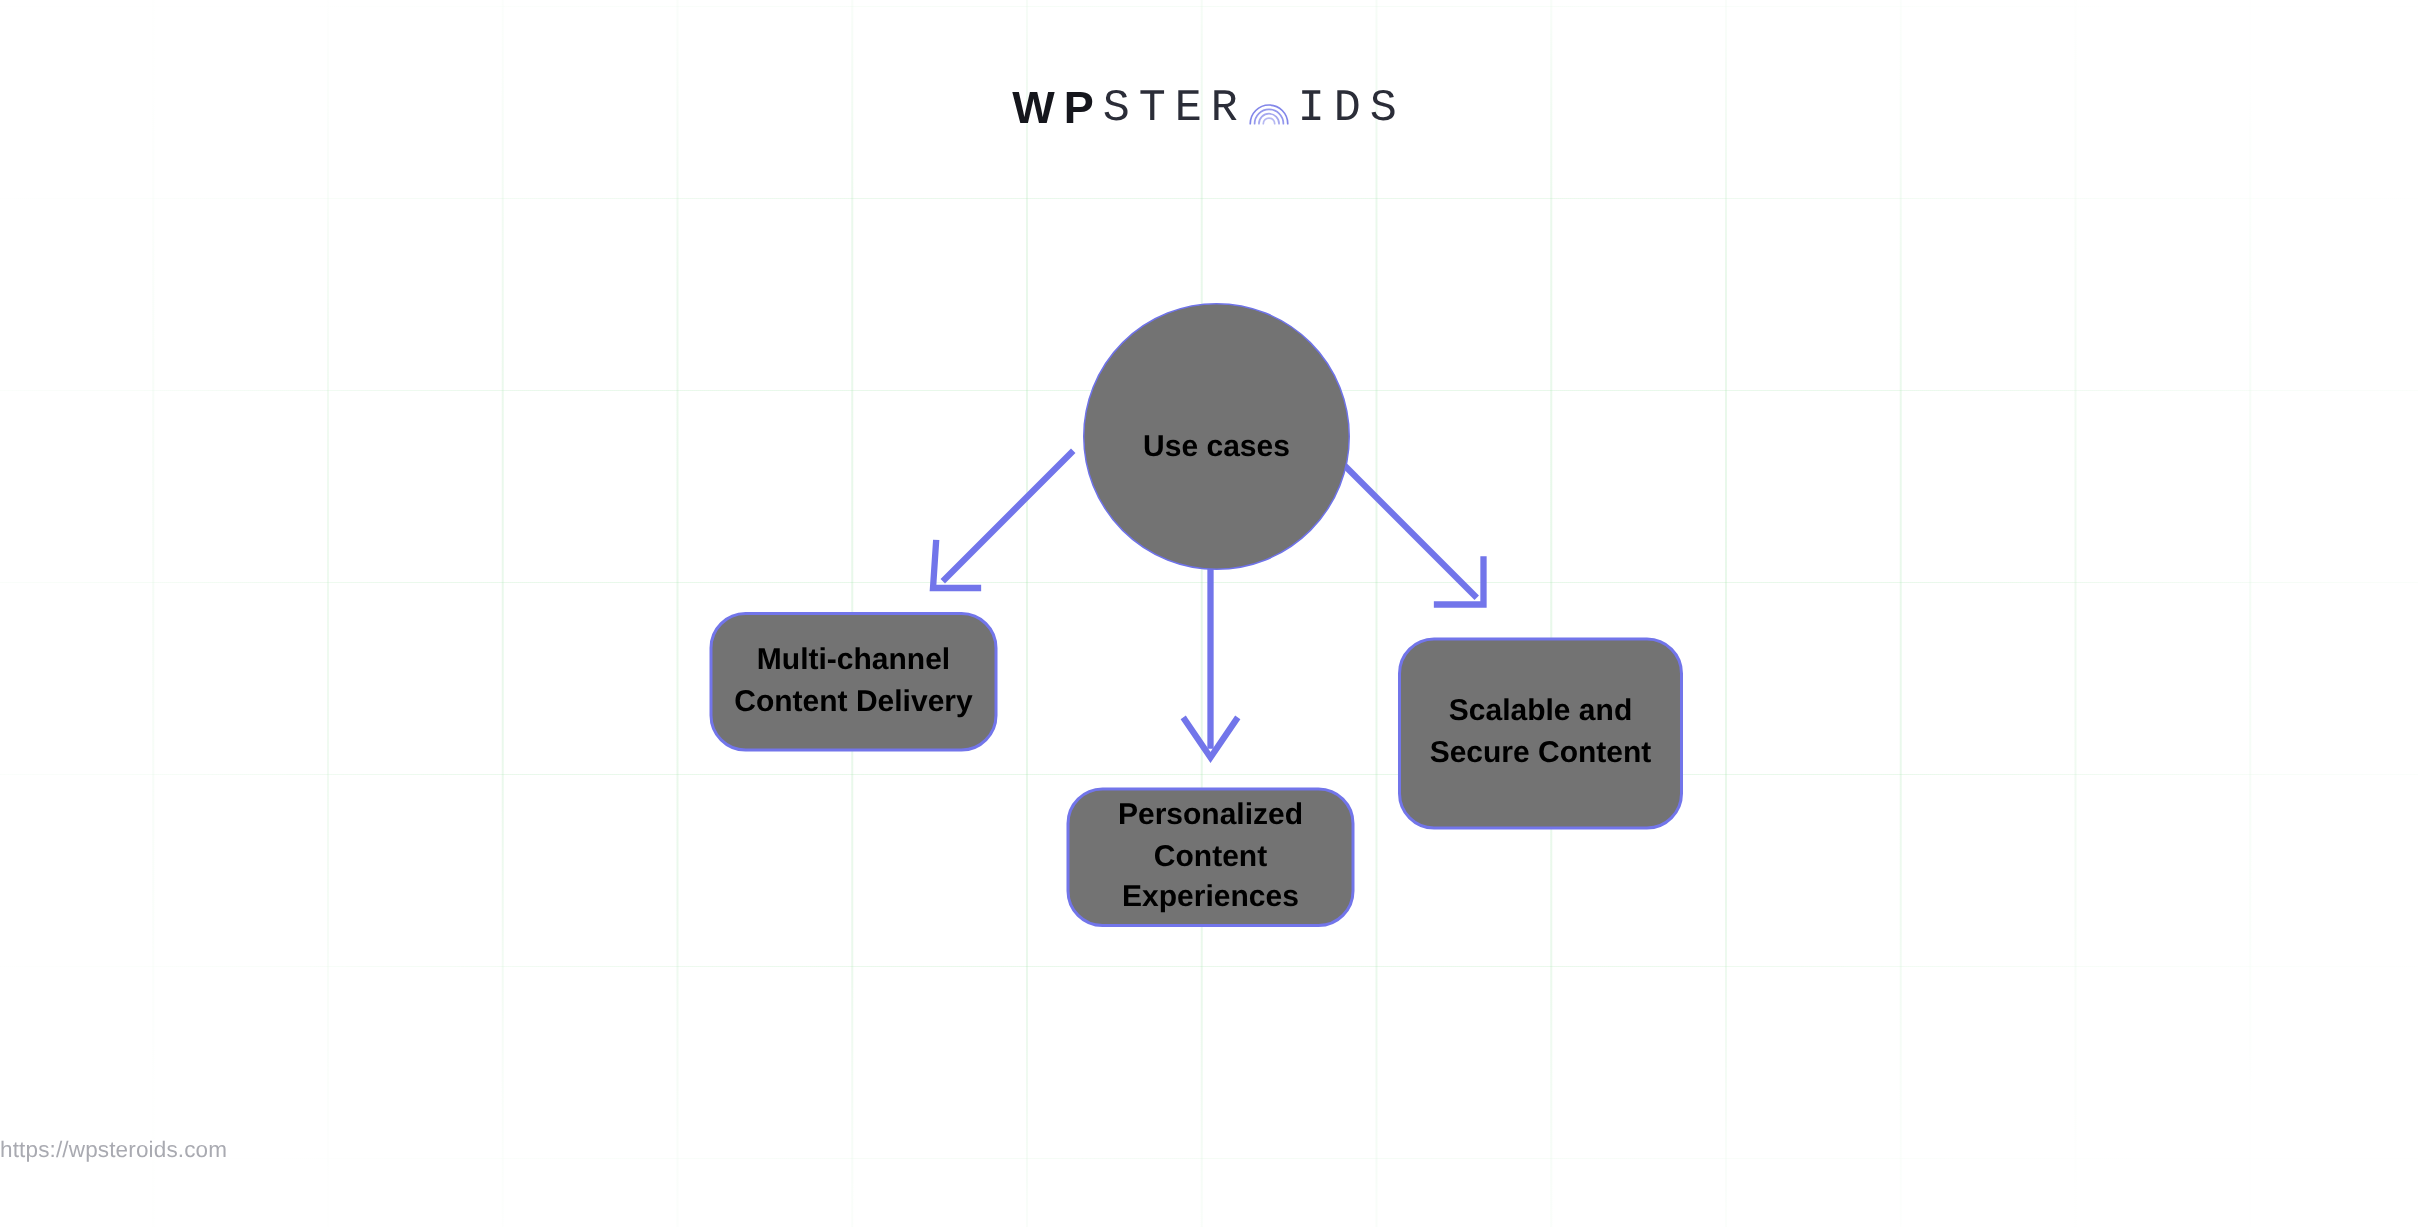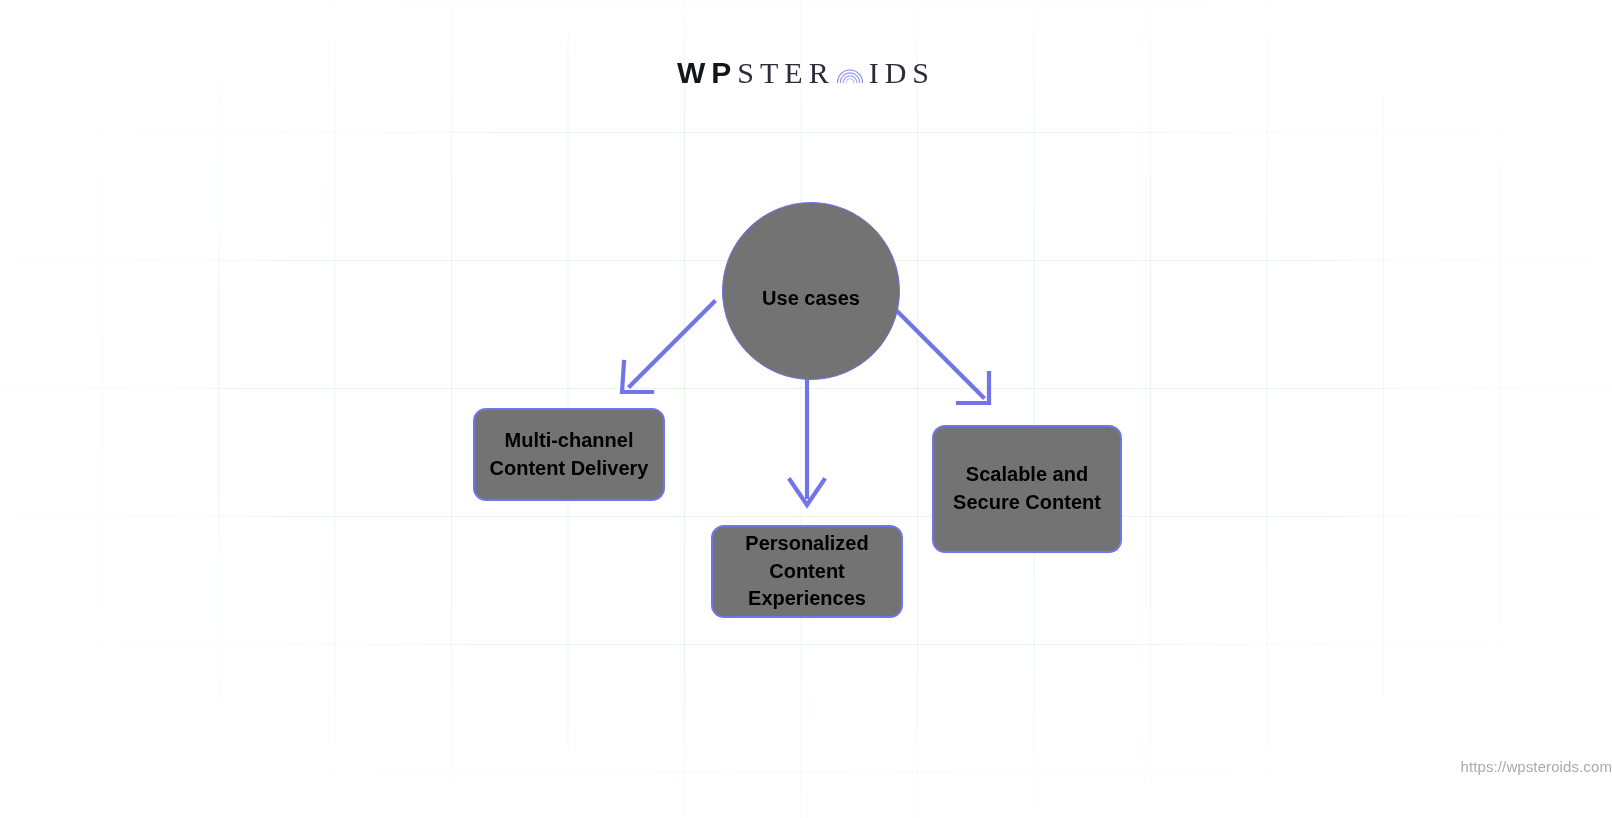--- a/index.html
+++ b/index.html
@@ -57,21 +57,21 @@
     user-select: none;
   }
   .logo-bold {
     font-family: "Liberation Sans", sans-serif;
     font-weight: 700;
     font-size: 30px;
     letter-spacing: 6px;
     color: #15161c;
   }
   .logo-light {
-    font-family: Liberation Serif, serif;
+    font-family: Liberation Mono, monospace;
     font-weight: 400;
     font-size: 30px;
     letter-spacing: 6px;
     color: #2b2d38;
   }
   .logo-mark {
     display: inline-flex;
     align-items: center;
     justify-content: center;
     width: 30px;
@@ -108,21 +108,21 @@
     height: 178px;
     border: 1.6px solid #6f73e8;
     border-radius: 50%;
     font-size: 20px;
     line-height: 1.25;
     padding-top: 14px;
   }
 
   .node-box {
     border: 2px solid #7275ea;
-    border-radius: 13px;
+    border-radius: 24px;
     font-size: 20px;
     line-height: 1.38;
     padding: 6px 10px;
   }
 
   .node-left {
     left: 473px;
     top: 408px;
     width: 192px;
     height: 93px;
@@ -138,30 +138,29 @@
   .node-right {
     left: 932px;
     top: 425px;
     width: 190px;
     height: 128px;
   }
 
   
   .footer-url {
     position: absolute;
-    left: 16px;
+    left: 0;
     right: 0;
     top: 758px;
-    text-align: right;
+    text-align: left;
     font-family: "Liberation Sans", sans-serif;
     font-size: 15px;
     font-weight: 400;
     color: #a9aab1;
     letter-spacing: 0.1px;
-    padding-left: 32px;
   }
 </style>
 </head>
 <body>
 
 <div class="canvas">
 
   <div class="grid-bg"></div>
   <div class="grid-fade"></div>
 

